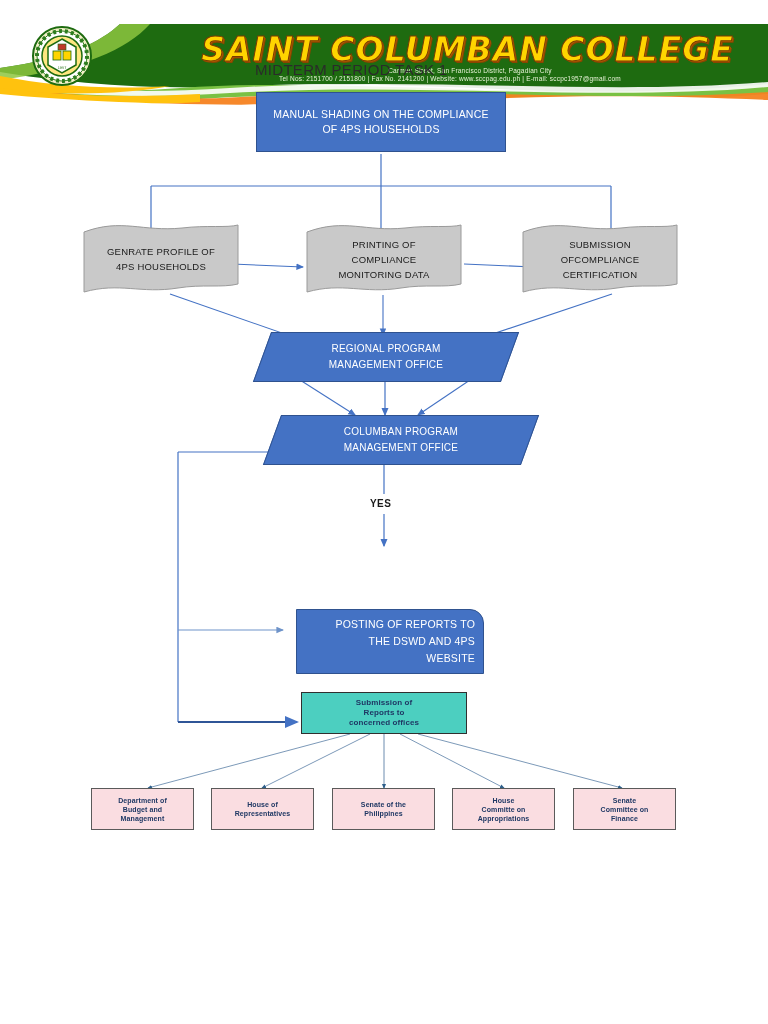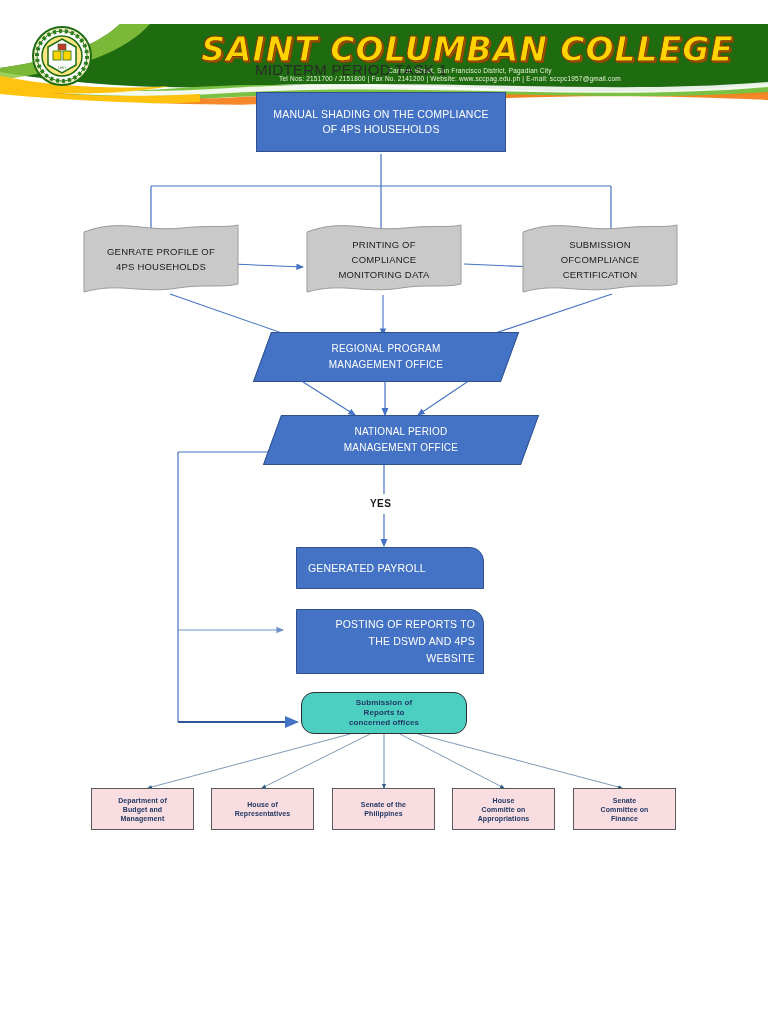--- a/index.html
+++ b/index.html
@@ -206,38 +206,35 @@
     <div class="para-bg"></div>
     <div class="para-txt">
       <div>REGIONAL PROGRAM</div>
       <div>MANAGEMENT OFFICE</div>
     </div>
   </div>
 
   <div class="node n-para" style="left:272px;top:333px;width:258px;height:50px;">
     <div class="para-bg"></div>
     <div class="para-txt">
-      <div>NATIONAL PERIOD</div>
+      <div>COLUMBAN PROGRAM</div>
       <div>MANAGEMENT OFFICE</div>
     </div>
   </div>
 
   <div class="lbl-yes" style="left:370px;top:416px;">YES</div>
 
-  <div class="node n-round" style="left:296px;top:465px;width:188px;height:42px;flex-direction:column;align-items:flex-start;justify-content:center;">
-    <span>GENERATED PAYROLL</span>
-  </div>
 
   <div class="node n-round" style="left:296px;top:515px;width:188px;height:65px;flex-direction:column;align-items:flex-end;justify-content:center;margin-top:12px;">
     <span>POSTING OF REPORTS TO</span>
     <span>THE DSWD AND 4PS</span>
     <span>WEBSITE</span>
   </div>
 
-  <div class="node n-teal" style="left:301px;top:610px;width:166px;height:42px;flex-direction:column;border-radius:13px;">
+  <div class="node n-teal" style="left:301px;top:610px;width:166px;height:42px;flex-direction:column;">
     <span>Submission of</span>
     <span>Reports to</span>
     <span>concerned offices</span>
   </div>
 
   <div class="node n-pink" style="left:91px;top:706px;width:103px;height:42px;flex-direction:column;">
     <span>Department of</span>
     <span>Budget and</span>
     <span>Management</span>
   </div>

